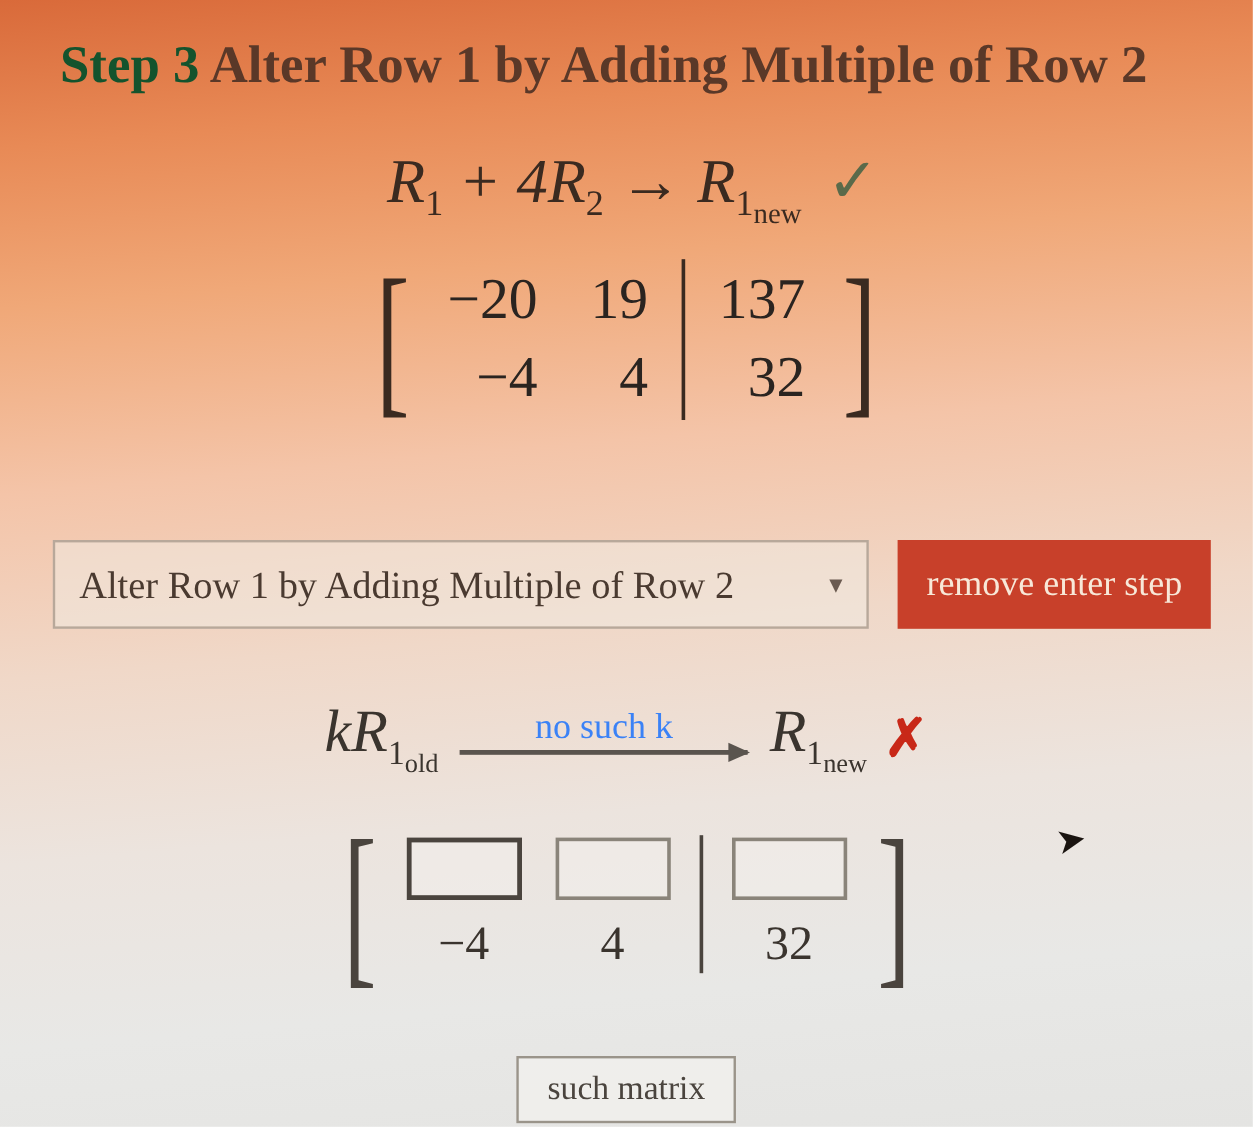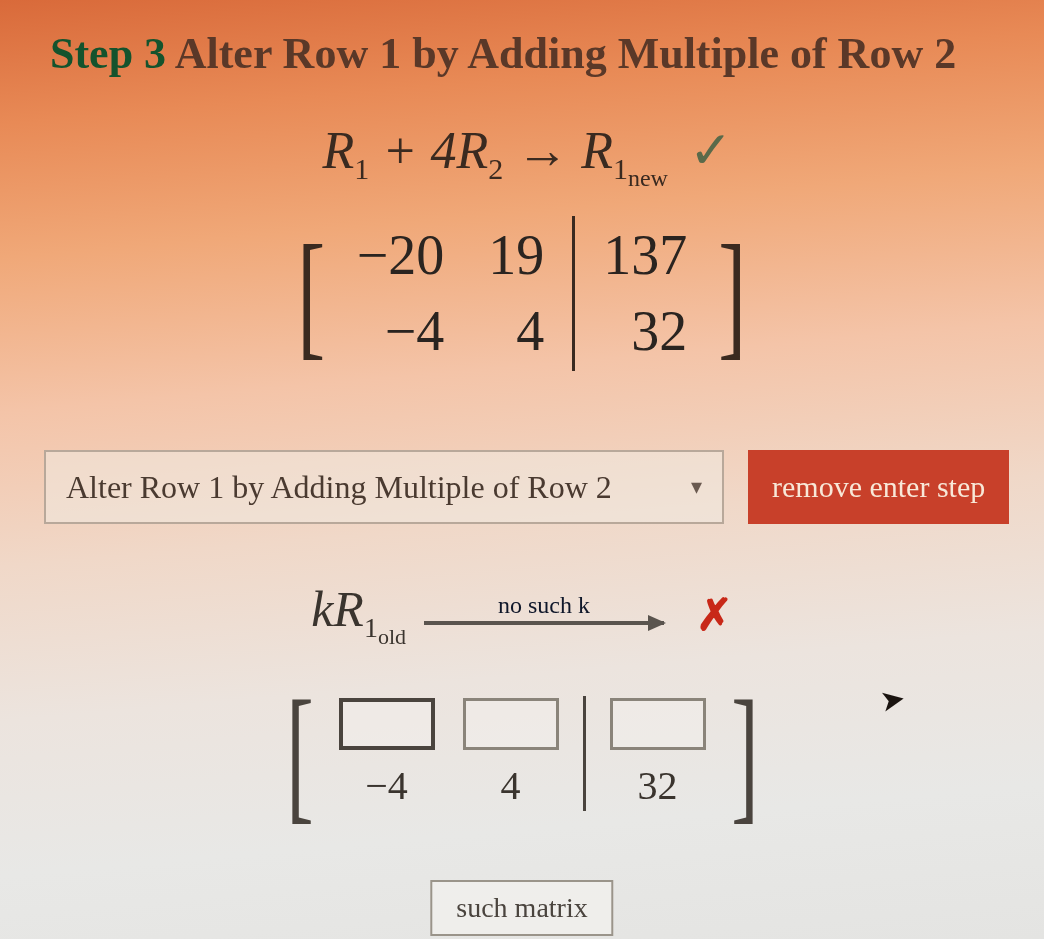--- a/index.html
+++ b/index.html
@@ -56,21 +56,21 @@
   .bracket {
     font-size: 140px;
     font-weight: 300;
     color: #3a2a20;
     transform: scaleX(0.6);
     line-height: 0.85;
   }
   .matrix-body {
     display: flex;
     align-items: stretch;
-    font-size: 56px;
+    font-size: 48px;
     color: #2a2420;
   }
   .mcol {
     display: flex;
     flex-direction: column;
     padding: 8px 22px;
     text-align: right;
   }
   .mcol span { line-height: 1.35; }
   .vdiv {
@@ -130,23 +130,23 @@
   .eq2 .subsub { font-size: 22px; vertical-align: sub; }
   .arrow-box {
     display: flex;
     flex-direction: column;
     align-items: center;
     margin: 0 18px;
     position: relative;
     top: -6px;
   }
   .nosuch {
-    font-size: 24px;
+    font-size: 30px;
     font-style: normal;
-    color: #0f172a;
+    color: #3b82f6;
     margin-bottom: 2px;
   }
   .arrow-line {
     width: 240px;
     height: 0;
     border-top: 4px solid #5a544e;
     position: relative;
   }
   .arrow-line::after {
     content: "";
@@ -277,20 +277,23 @@
 </div>
 
 <div class="eq2">
   <span class="kR">
     <span>k</span><span>R</span><span class="sub"><span>1</span><span class="subsub">old</span></span>
   </span>
   <div class="arrow-box">
     <div class="nosuch">no such k</div>
     <div class="arrow-line"></div>
   </div>
+  <span class="kR">
+    <span>R</span><span class="sub"><span>1</span><span class="subsub">new</span></span>
+  </span>
   <span class="xmark">✗</span>
 </div>
 
 <div class="matrix2">
   <span class="bracket2">[</span>
   <div class="matrix2-body">
     <div class="m2col">
       <div class="inputbox active"></div>
       <span class="m2val">−4</span>
     </div>

